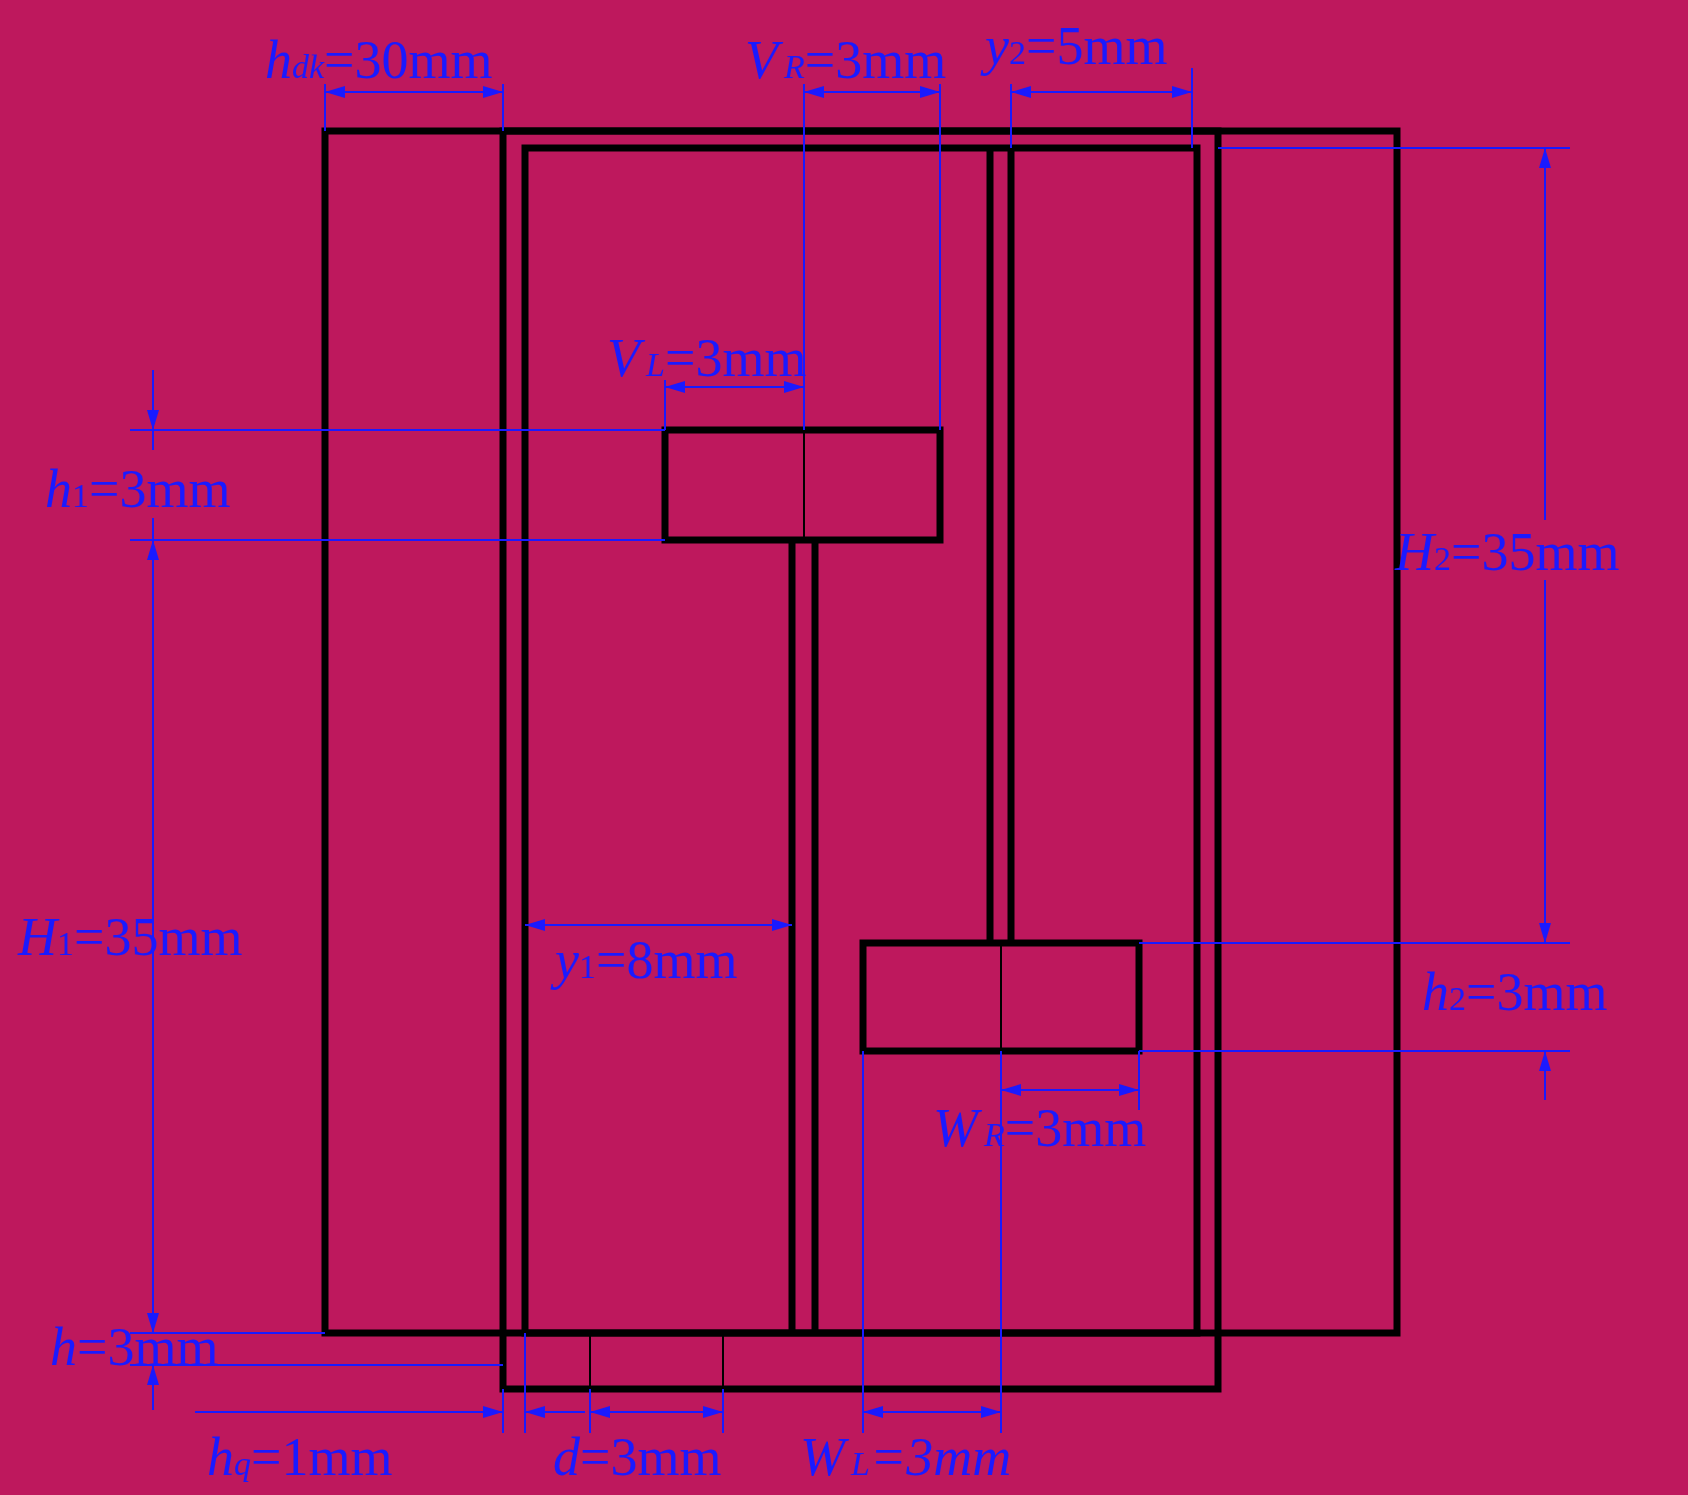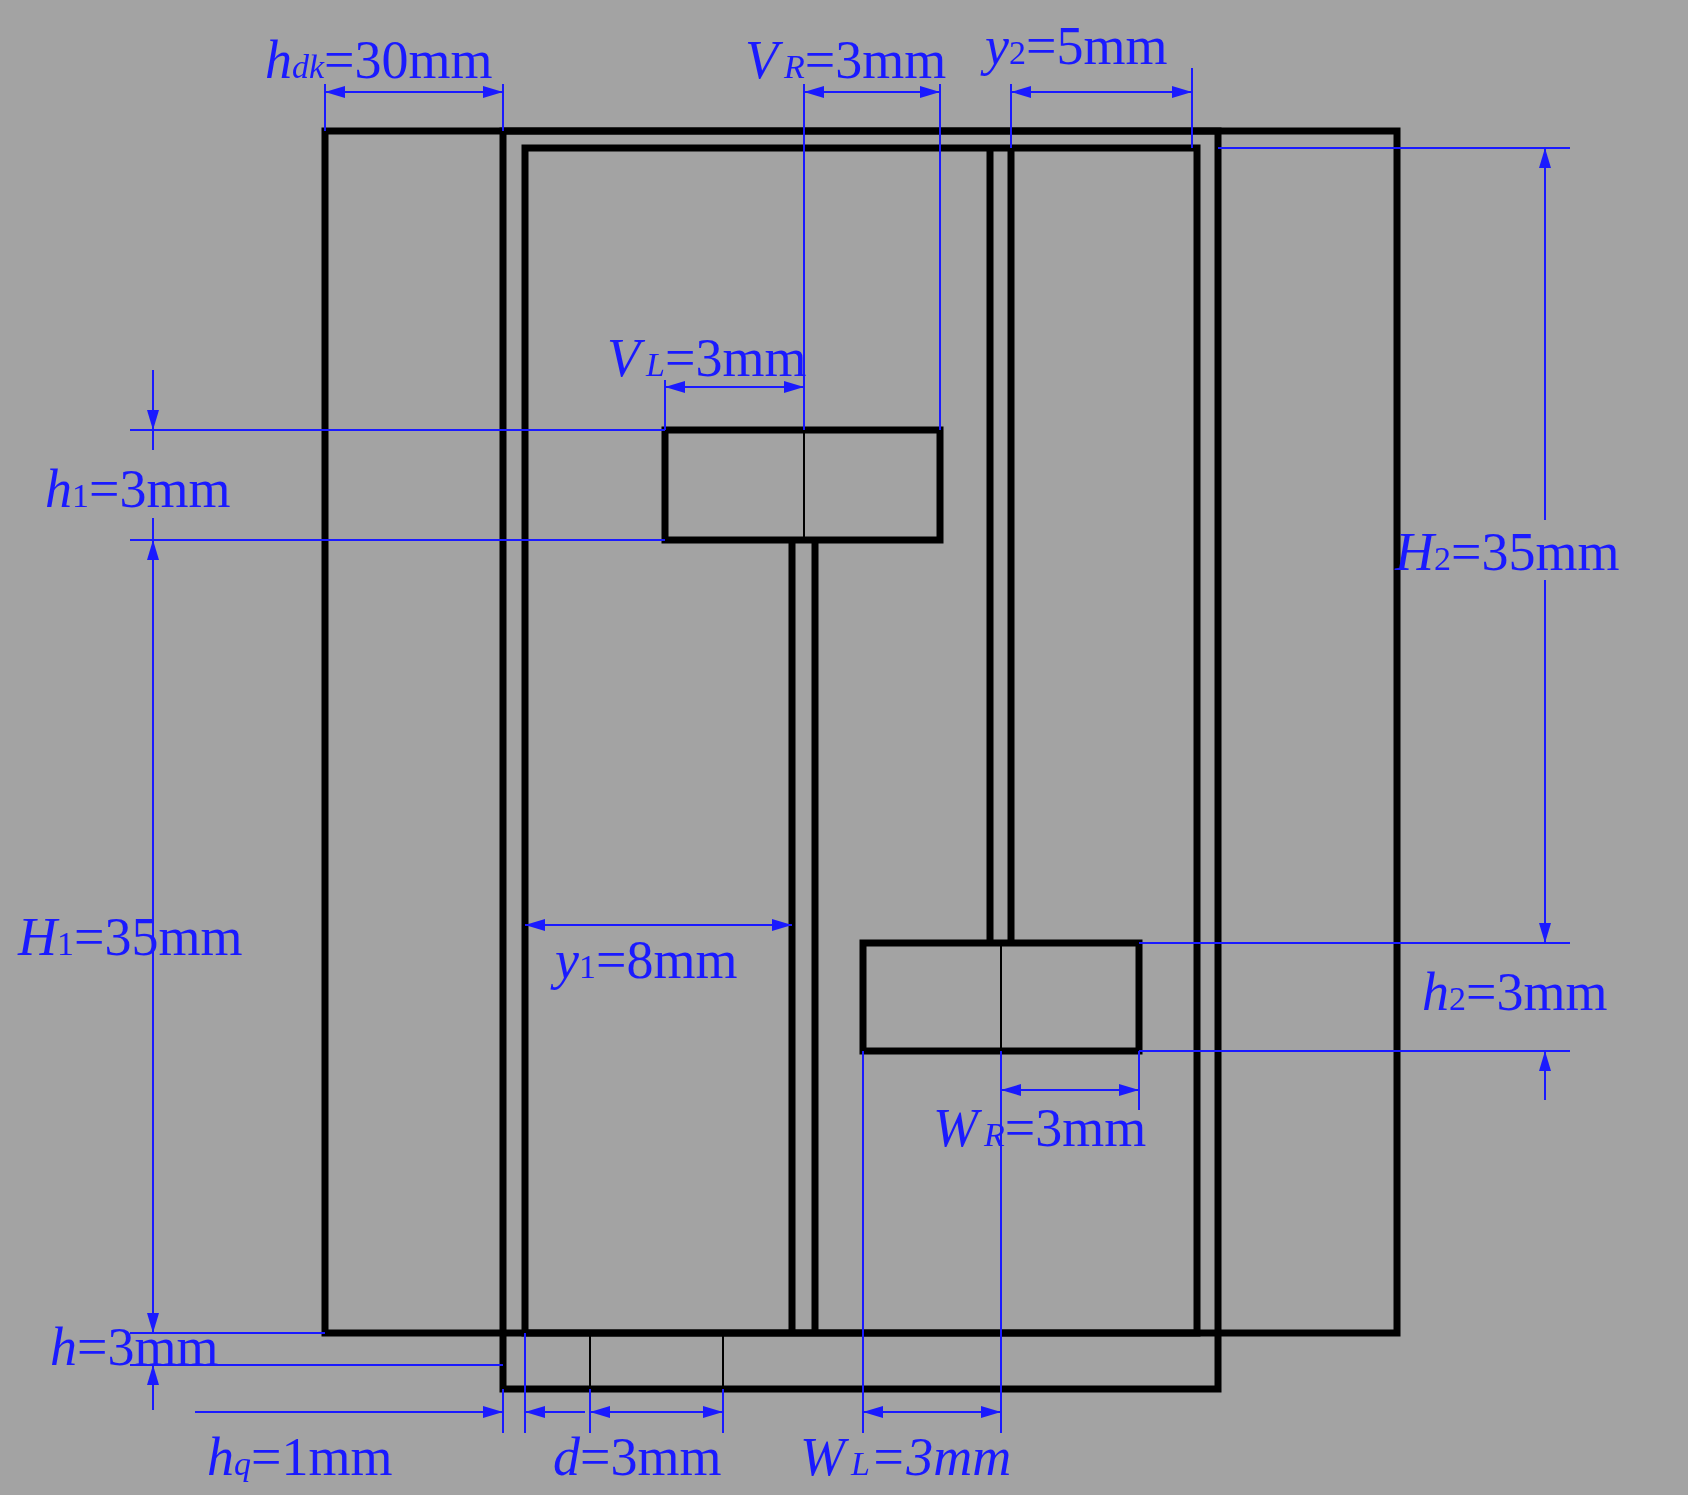--- a/index.html
+++ b/index.html
@@ -1,16 +1,16 @@
 <!DOCTYPE html>
 <html><head>
 <meta charset="utf-8">
 <style>
   html, body { margin: 0; padding: 0; background: #ffffff; }
-  #canvas { position: relative; width: 1688px; height: 1495px; background: #a3a3a3; overflow: hidden; }
+  #canvas { position: relative; width: 1688px; height: 1495px; background: #be185d; overflow: hidden; }
   svg { position: absolute; left: 0; top: 0; }
   .struct { fill: none; stroke: #000000; stroke-width: 7; stroke-linejoin: miter; }
   .thin { fill: none; stroke: #000000; stroke-width: 2; }
   .dim { fill: none; stroke: #1a1aff; stroke-width: 2; }
   .arrow { fill: #1a1aff; stroke: none; }
   .lbl { font-family: "Liberation Serif", "DejaVu Serif", serif; fill: #1a1aff; }
   .sym { font-style: italic; }
   .sub { font-style: italic; font-size: 34px; }
   .subn { font-size: 34px; }
 </style>

